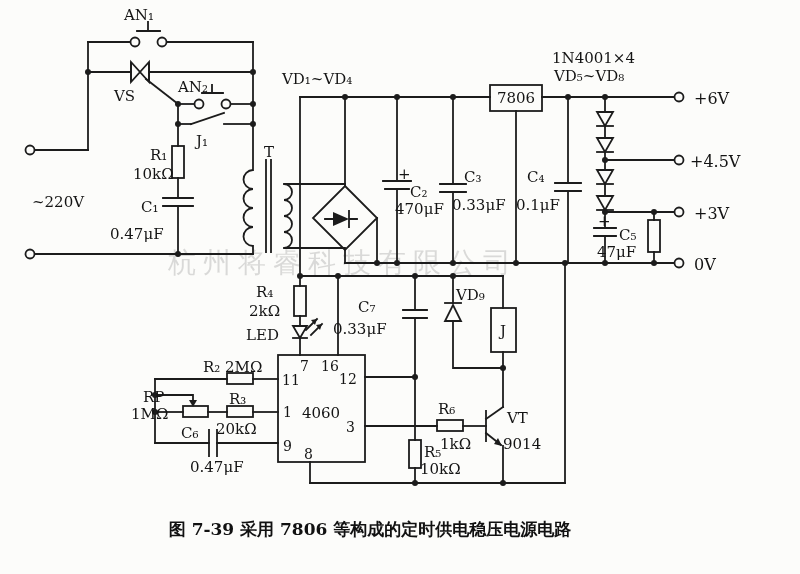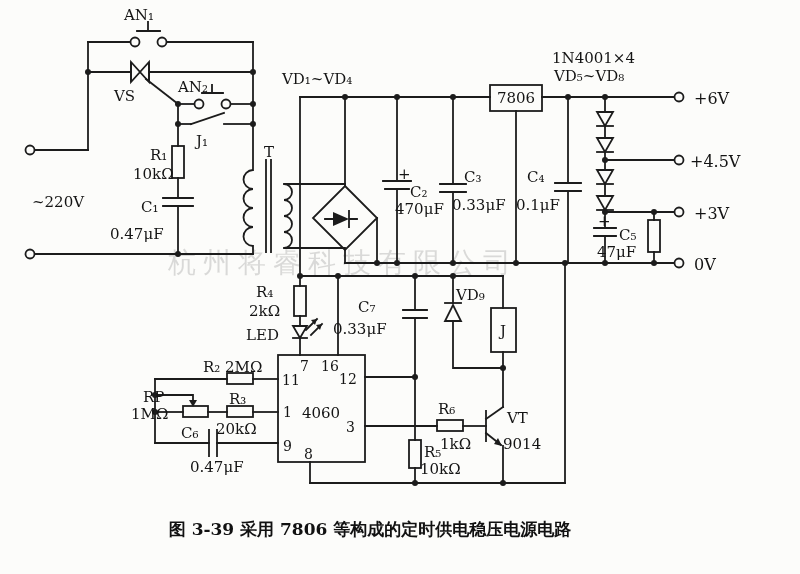--- a/index.html
+++ b/index.html
@@ -293,14 +293,14 @@
       <text x="304" y="459" class="pin">8</text>
       <text x="424" y="457">R₅</text>
       <text x="420" y="474">10kΩ</text>
       <text x="438" y="414">R₆</text>
       <text x="440" y="449">1kΩ</text>
       <text x="507" y="423">VT</text>
       <text x="503" y="449">9014</text>
     </g>
   </svg>
 
-  <div class="caption">图 3-39  采用 7806 等构成的定时供电稳压电源电路</div>
+  <div class="caption">图 7-39  采用 7806 等构成的定时供电稳压电源电路</div>
 </div>
 
 </body></html>

